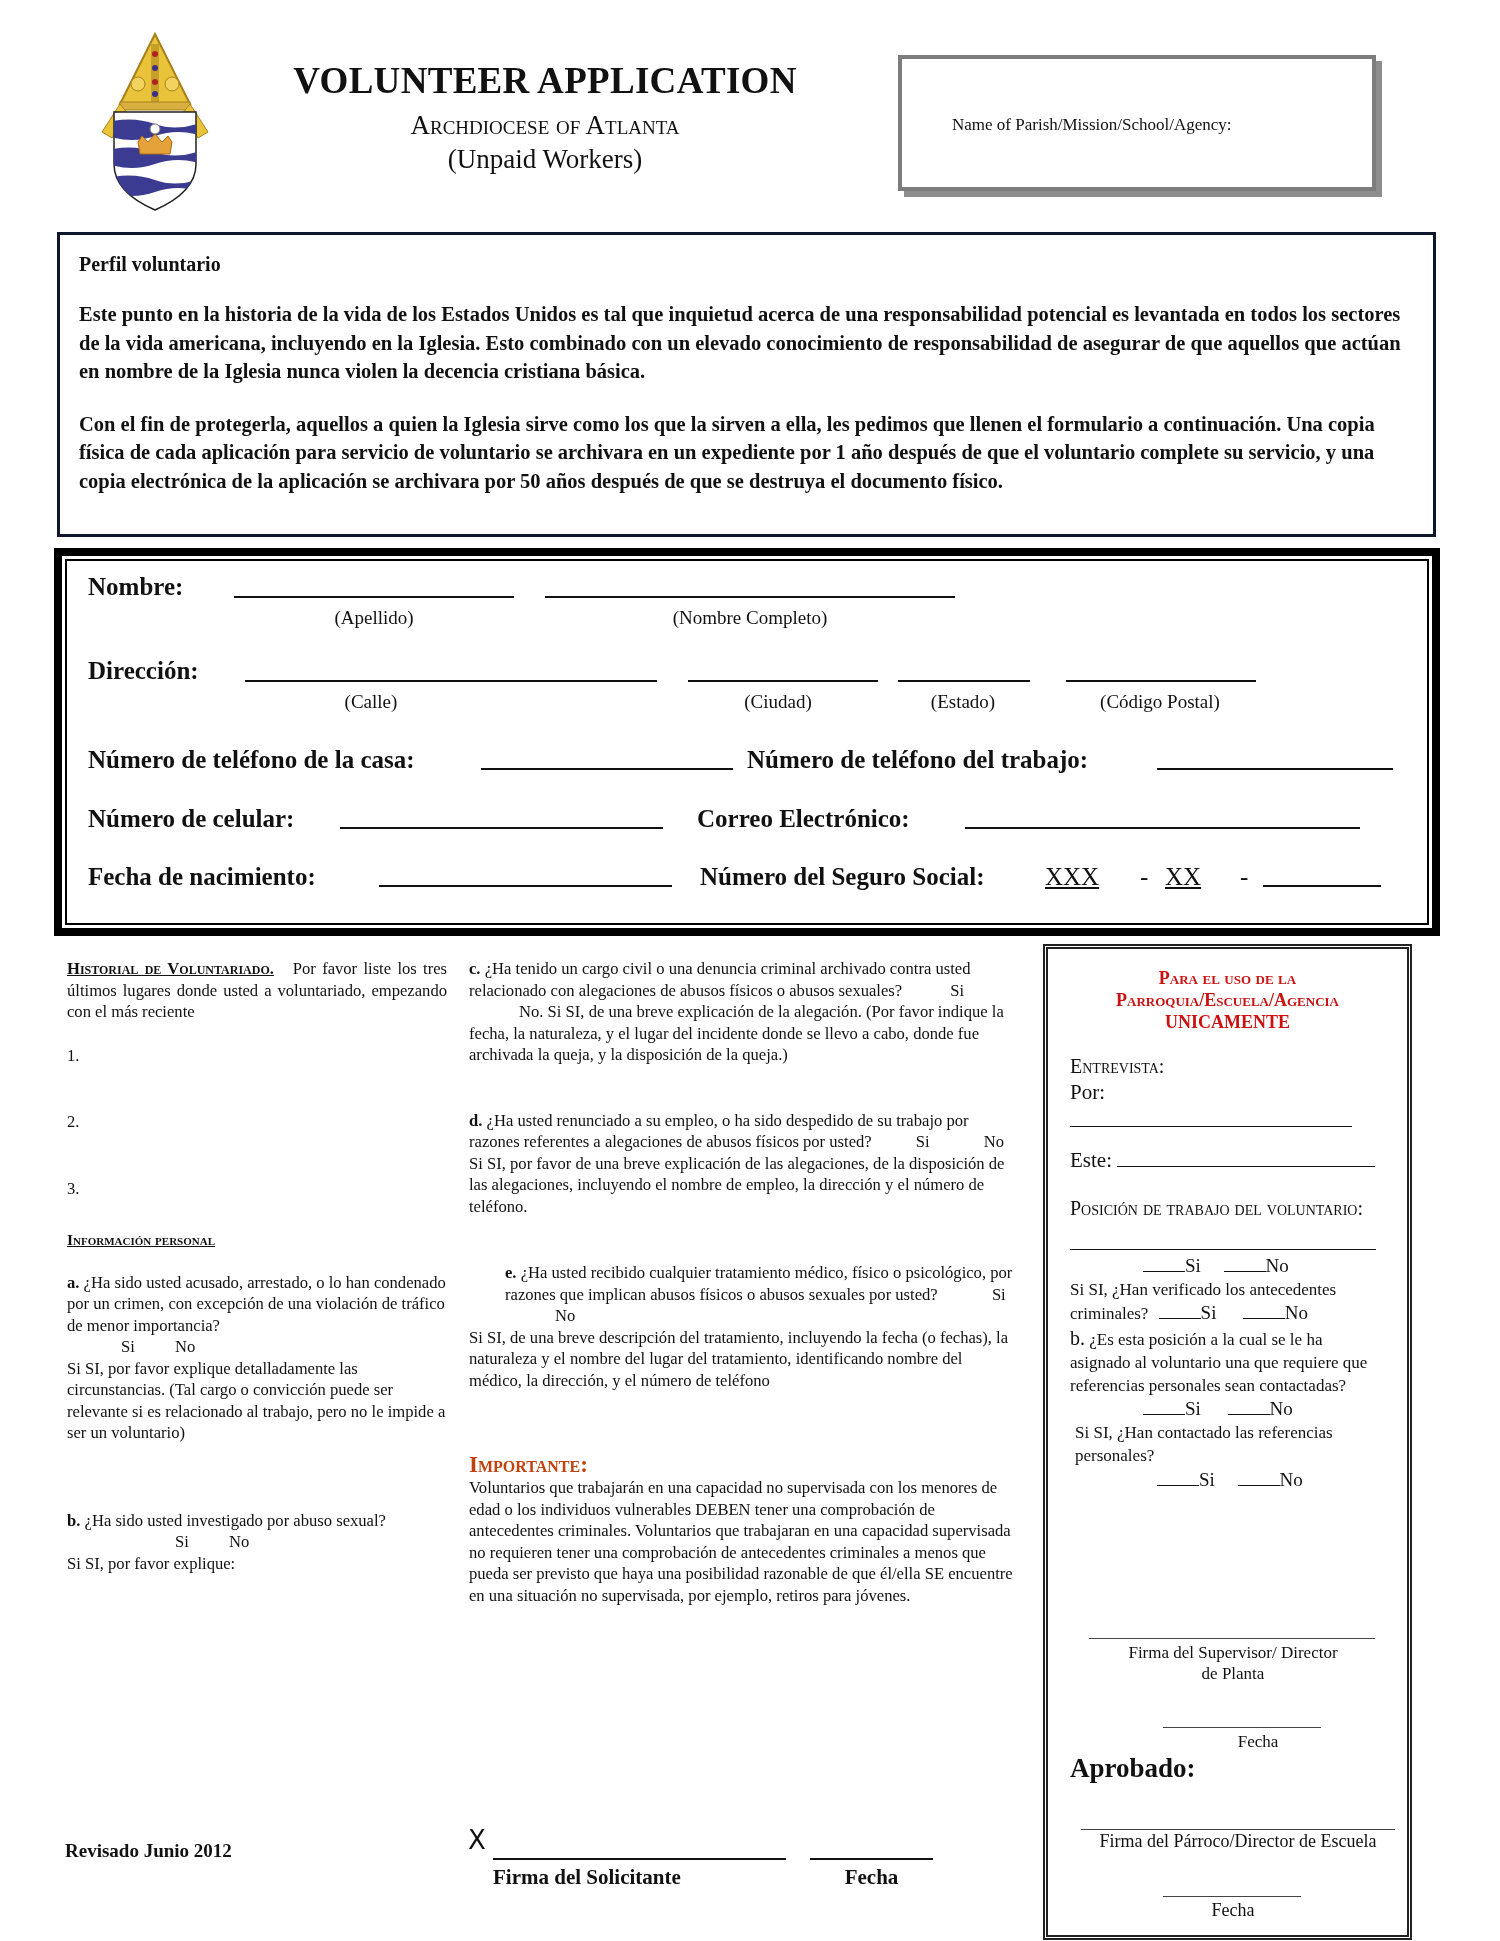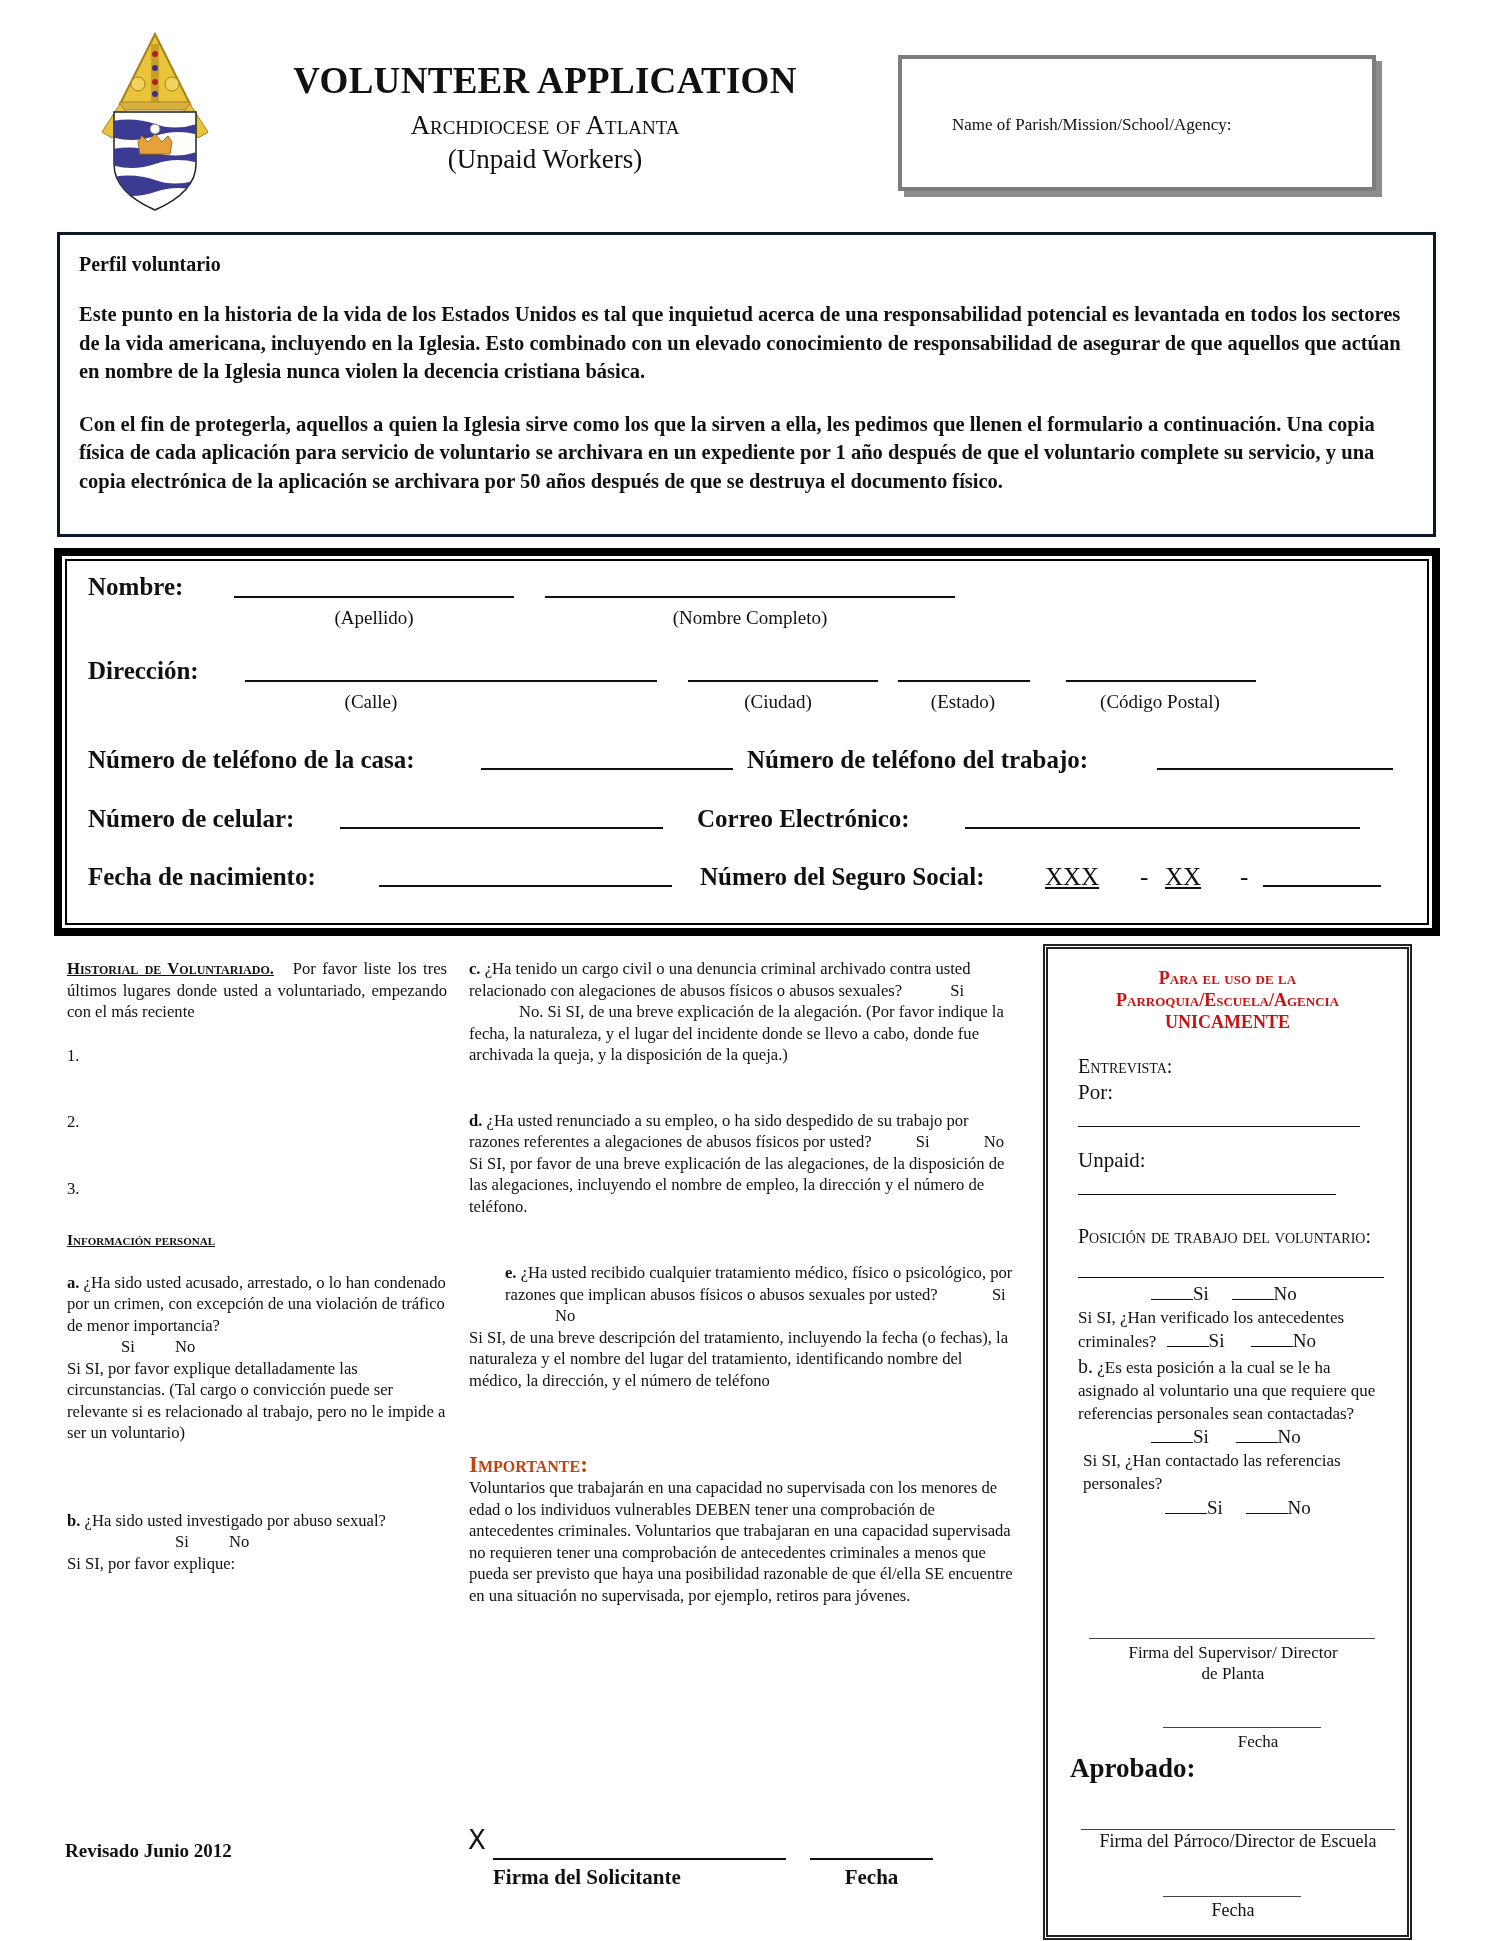--- a/index.html
+++ b/index.html
@@ -30,21 +30,21 @@
 
   
   .col-text { font-size: 16.6px; line-height: 21.5px; }
   .sc-head { font-variant: small-caps; font-weight: bold; text-decoration: underline; }
   #col1 { left: 67px; top: 958px; width: 380px; }
   #col2 { left: 469px; top: 958px; width: 545px; }
   .yn { display: inline-block; }
   .red { color: #c2410c; }
 
   #office-box { left: 1043px; top: 944px; width: 369px; height: 996px; border: 4px double #222; border-width: 5px; }
-  #office-inner { position: absolute; left: 0; top: 0; right: 0; bottom: 0; padding: 10px 30px; }
+  #office-inner { position: absolute; left: 0; top: 0; right: 0; bottom: 0; padding: 10px 22px; }
   #office-head { text-align: center; color: #cc1111; font-weight: bold; font-variant: small-caps; font-size: 18px; line-height: 22px; margin-top: 8px; }
   .off-text { font-size: 19px; line-height: 23px; }
   .off-sc { font-variant: small-caps; }
   .blank { display: inline-block; border-bottom: 1.5px solid #111; vertical-align: baseline; height: 1px; }
 
   .sigline { position: absolute; border-top: 1.5px solid #444; }
   .sigcap { position: absolute; text-align: center; font-size: 17px; line-height: 21px; }
 
   #footer-rev { left: 65px; top: 1840px; font-size: 19px; font-weight: bold; }
   #footer-x { left: 468px; top: 1825px; font-family: "DejaVu Sans", sans-serif; font-size: 26px; }
@@ -207,21 +207,21 @@
       <div>Parroquia/Escuela/Agencia</div>
       <div style="font-variant: normal;">UNICAMENTE</div>
     </div>
 
     <div class="off-text off-sc" style="margin-top:22px; font-size:20px;">Entrevista:</div>
     <div class="off-text" style="font-size:21px; line-height:28px;">
       <span>Por:</span>
       <span class="blank" style="width:282px;"></span>
     </div>
     <div class="off-text" style="margin-top:12px; font-size:21px; line-height:28px;">
-      <span>Unpaid:</span>
+      <span>Este:</span>
       <span class="blank" style="width:258px;"></span>
     </div>
 
     <div class="off-text off-sc" style="margin-top:20px; font-size:20px; line-height:29px; width:300px;">Posición de trabajo del voluntario:</div>
     <div class="blank" style="width:306px; margin-top:26px;"></div>
 
     <div class="off-text" style="font-size:19px; line-height:24px; padding-left:73px;">
       <span class="blank" style="width:42px;"></span><span>Si</span>
       <span class="blank" style="width:42px; margin-left:18px;"></span><span>No</span>
     </div>

